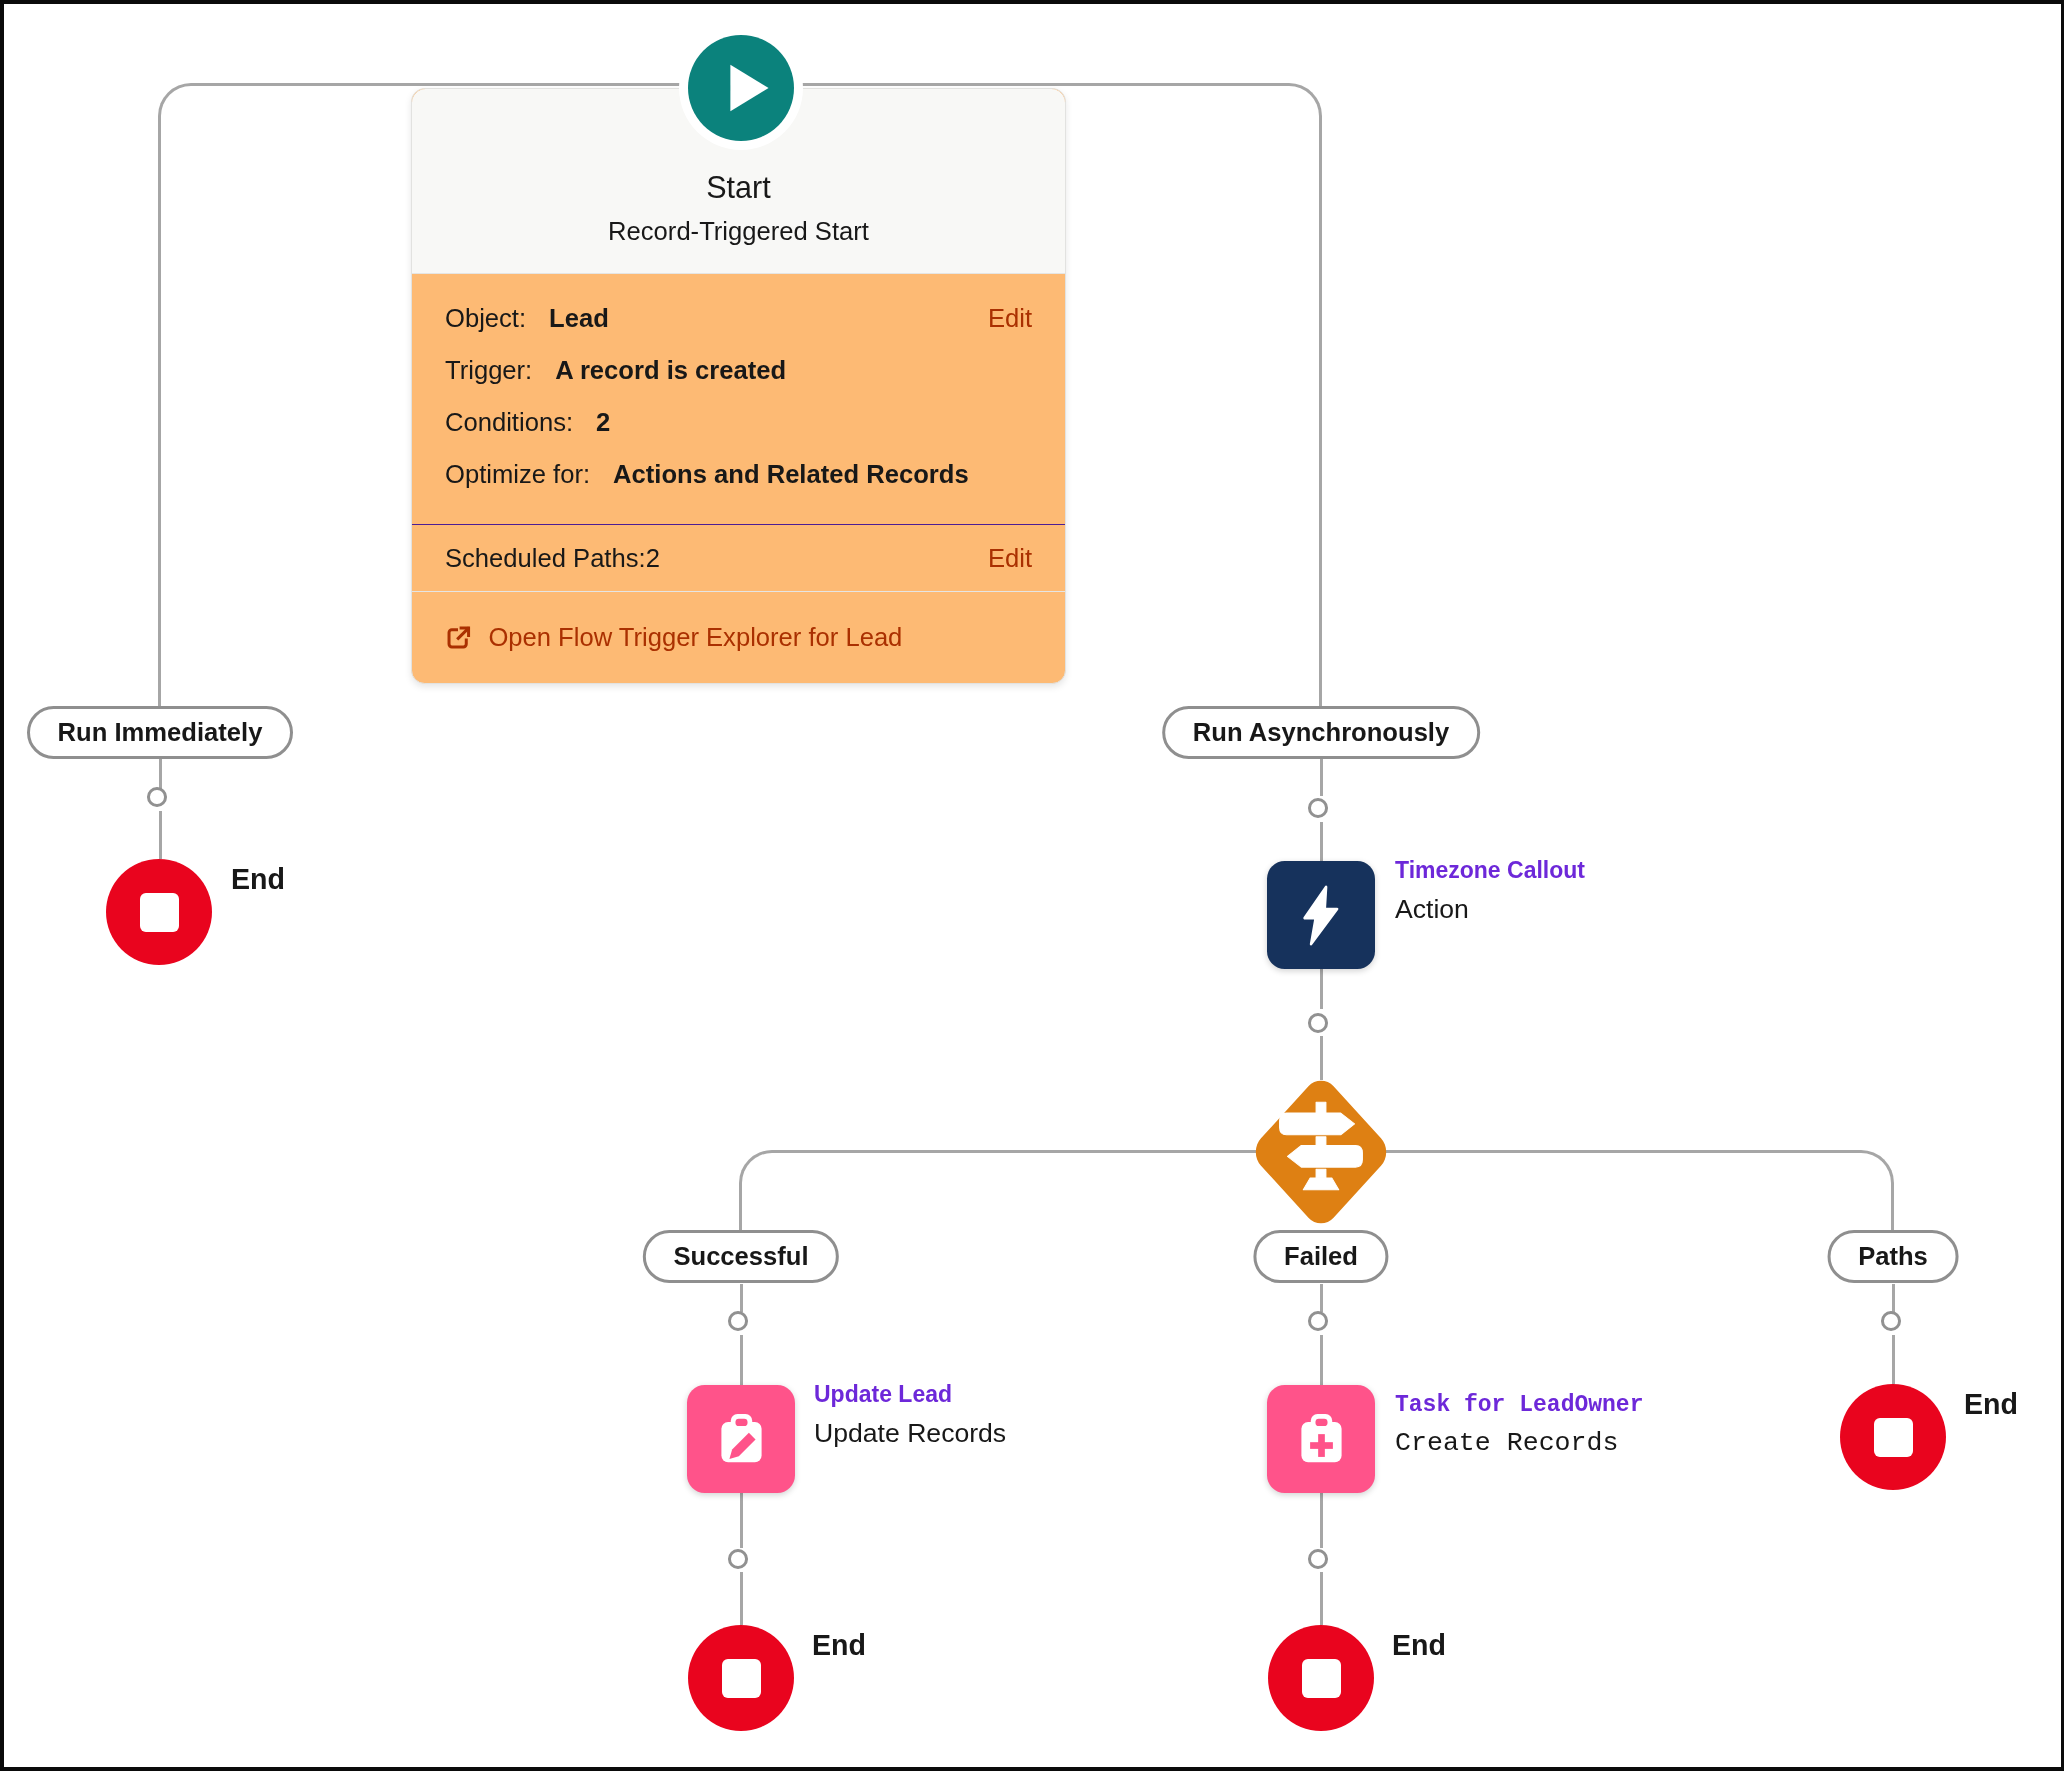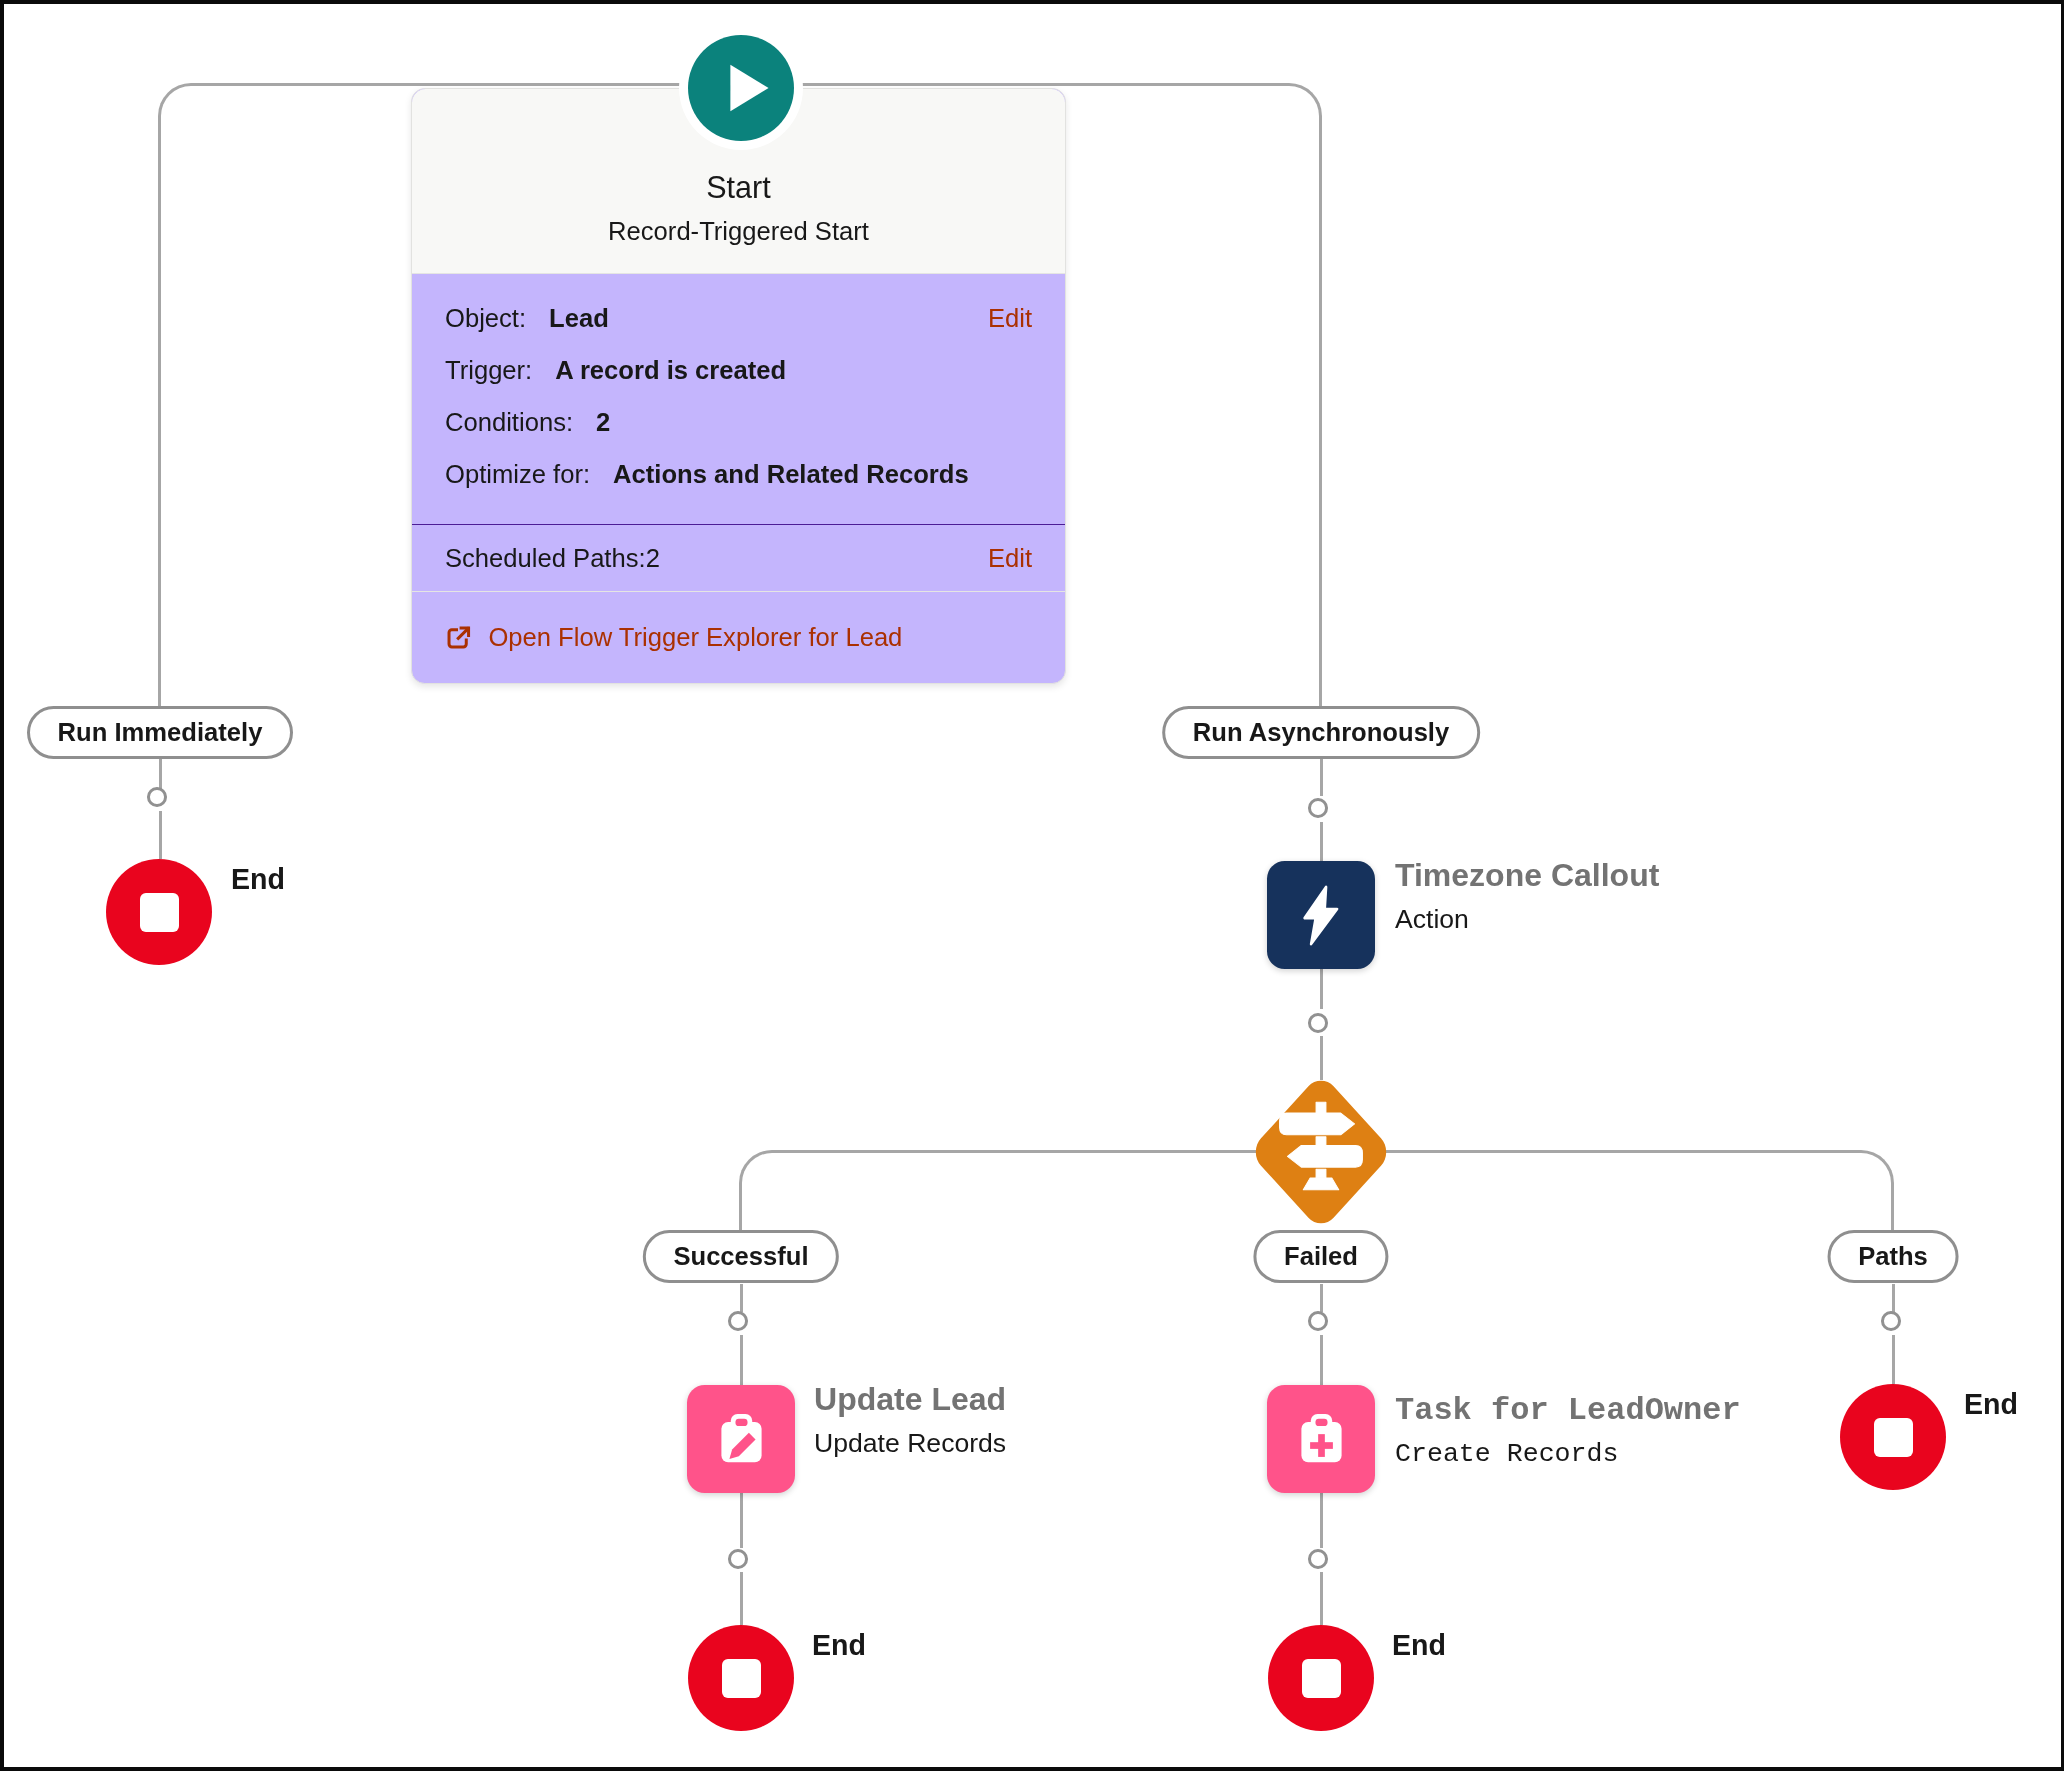--- a/index.html
+++ b/index.html
@@ -25,21 +25,21 @@
   
   .pill{
     position:absolute;transform:translateX(-50%);
     background:#fff;border:3px solid #8f8f8f;border-radius:29.6px;
     padding:8.9px 27.6px;font-size:25.6px;font-weight:bold;color:#181818;
     white-space:nowrap;z-index:2;
   }
   
   .card{
     position:absolute;left:407px;top:84px;width:655px;height:596px;
-    background:#c4b5fd;border:1px solid #e2e2e0;border-radius:13.8px;
+    background:#fdba74;border:1px solid #e2e2e0;border-radius:13.8px;
     box-shadow:0 3px 7.9px rgba(0,0,0,.10);z-index:2;
   }
   .card-header{
     height:185px;background:#f8f8f6;border-bottom:1px solid #e5e5e3;
     border-radius:13.8px 13.8px 0 0;text-align:center;padding-top:81px;
   }
   .card-title{font-size:30.5px;color:#181818;}
   .card-sub{font-size:25.6px;margin-top:11.8px;color:#181818;}
   .card-body{padding:29.6px 33px 5.9px;height:250px;}
   .crow{display:flex;justify-content:space-between;align-items:flex-start;
@@ -73,21 +73,21 @@
   .sq-node.navy{background:#16325c;}
   .sq-node.pink{background:#ff538a;}
   .end-node{
     position:absolute;width:106px;height:106px;border-radius:50%;background:#e9041e;
     display:flex;align-items:center;justify-content:center;z-index:2;cursor:pointer;
   }
   .end-node .stopsq{width:39px;height:39px;background:#fff;border-radius:5.9px;}
   .diamond{position:absolute;left:1243px;top:1067px;width:148px;height:162px;z-index:2;cursor:pointer;}
   
   .node-label{position:absolute;z-index:2;white-space:nowrap;}
-  .nl-title{font-size:32px;font-weight:bold;color:#737373;text-align:center;}
+  .nl-title{font-size:23px;font-weight:bold;color:#6d28d9;}
   .nl-sub{font-size:26.6px;font-weight:400;margin-top:9.9px;color:#181818;}
   .end-label{position:absolute;font-size:28.6px;font-weight:bold;color:#181818;z-index:2;white-space:nowrap;}
 </style>
 </head>
 <body>
 
 <div class="stage">
 
   <div class="conn top"></div>
   <div class="conn branch"></div>

